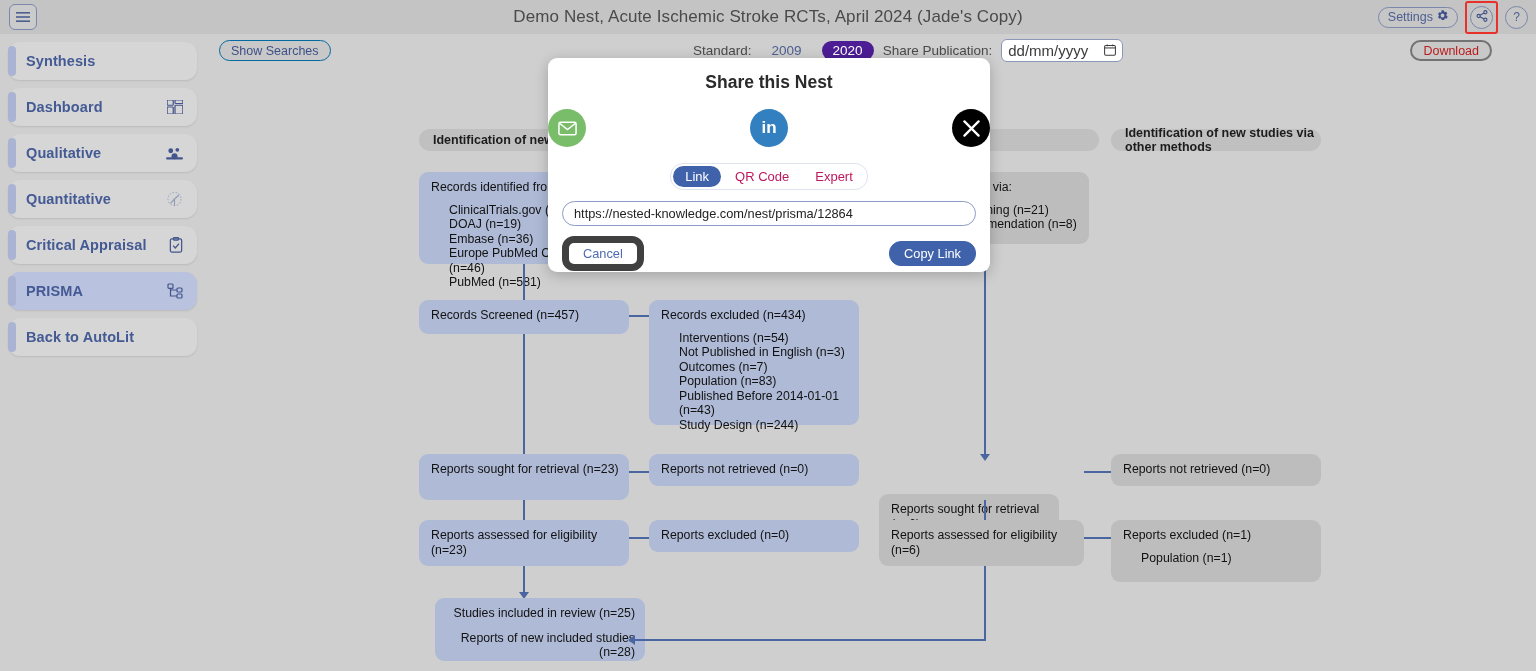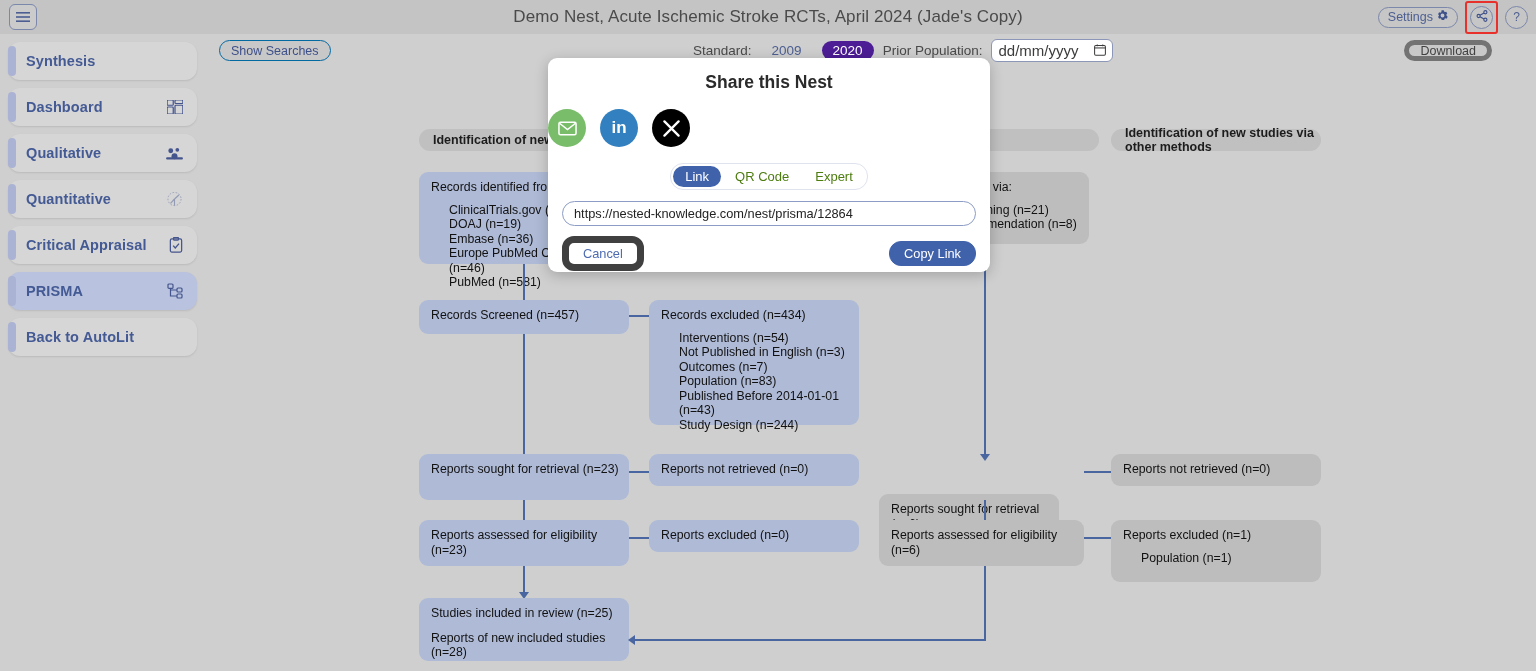--- a/index.html
+++ b/index.html
@@ -94,22 +94,22 @@
     padding: 2px 11px; border-radius: 11px; color: #4d5f92; font-size: 13.5px;
   }
   .std-opt.sel { background: #4c1d95; color: #fff; }
   .date-input {
     border: 1px solid #8c96b6; border-radius: 6px; background: #fff;
     font-size: 15px; color: #3c3c3c; padding: 2px 6px;
     display: inline-flex; align-items: center; gap: 16px;
   }
   .download-btn {
     position: absolute; right: 44px; top: 6px; height: 21px;
-    border: 5px solid #737373; border-radius: 11px; background: #c8c8c8;
-    color: #404040; font-size: 12.5px; display: inline-flex; align-items: center;
+    border: 2px solid #737373; border-radius: 11px; background: #c8c8c8;
+    color: #b91c1c; font-size: 12.5px; display: inline-flex; align-items: center;
     padding: 0 11px;
   }
 
   
   .prisma { position: absolute; left: 0; top: 34px; width: 1331px; height: 600px; }
   .sec-head {
     position: absolute; height: 22px; border-radius: 11px;
     background: #c0c0c0; display: flex; align-items: center; padding-left: 14px;
     font-size: 12.5px; font-weight: bold; color: #1c1c1c;
   }
@@ -142,38 +142,38 @@
   .modal {
     position: absolute; left: 548px; top: 58px; width: 442px; height: 214px;
     background: #fff; border-radius: 9px; box-shadow: 0 3px 14px rgba(0,0,0,.22);
     z-index: 40;
   }
   .modal-title {
     text-align: center; font-size: 17.5px; font-weight: bold; color: #2b2b2b;
     margin-top: 14px;
   }
   .socials {
-    display: flex; justify-content: flex-start; gap: 14px; margin-top: 16px;
+    display: flex; justify-content: space-between; gap: 14px; margin-top: 16px;
   }
   .sc { width: 38px; height: 38px; border-radius: 50%;
         display: flex; align-items: center; justify-content: center; }
   .sc-mail { background: #79bd6a; }
   .sc-li { background: #3280bf; color: #fff; font-weight: bold; font-size: 17px;
            font-family: "Liberation Sans", sans-serif; }
   .sc-x { background: #000; color: #fff; }
   .tabs {
     display: flex; justify-content: center; align-items: center; gap: 4px;
     margin-top: 16px;
   }
   .tabs-inner {
     display: flex; align-items: center; gap: 2px;
     border: 1px solid #dfe3ee; border-radius: 13px; padding: 2px;
   }
   .tab {
-    font-size: 13px; color: #4d7c0f; padding: 3px 12px; border-radius: 11px;
+    font-size: 13px; color: #be185d; padding: 3px 12px; border-radius: 11px;
   }
   .tab.sel { background: #4062ab; color: #fff; }
   .url-field {
     margin: 11px 14px 0 14px; height: 25px;
     border: 1px solid #8c9cc4; border-radius: 13px; background: #fff;
     display: flex; align-items: center; padding: 0 11px;
     font-size: 12.8px; color: #232323;
   }
   .modal-actions {
     display: flex; justify-content: space-between; align-items: center;
@@ -298,21 +298,21 @@
   <div class="main">
 
     <div class="toolbar">
       <div class="show-searches">
         <span>Show Searches</span>
       </div>
       <div class="std-group">
         <span>Standard:</span>
         <span class="std-opt">2009</span>
         <span class="std-opt sel">2020</span>
-        <span>Prior Population:</span>
+        <span>Share Publication:</span>
         <span class="date-input">
           <span>dd/mm/yyyy</span>
           <span>
             <svg width="12" height="12" viewBox="0 0 14 14">
               <rect x="0.7" y="1.8" width="12.6" height="11.4" rx="1.4" fill="none" stroke="#3c3c3c" stroke-width="1.2"></rect>
               <line x1="0.7" y1="4.6" x2="13.3" y2="4.6" stroke="#3c3c3c" stroke-width="1.2"></line>
               <line x1="3.8" y1="0.6" x2="3.8" y2="2.6" stroke="#3c3c3c" stroke-width="1.2"></line>
               <line x1="10.2" y1="0.6" x2="10.2" y2="2.6" stroke="#3c3c3c" stroke-width="1.2"></line>
             </svg>
           </span>
@@ -385,21 +385,21 @@
       <div class="arrow" style="left:424px; top:469px; width:32px; height:1.6px;"></div>
       <div class="ahead-r" style="left:455px; top:465px;"></div>
 
       <div class="pbox" style="left:444px; top:452px; width:210px; height:32px;">
         <div>Reports excluded (n=0)</div>
       </div>
 
       <div class="arrow" style="left:318px; top:498px; width:1.6px; height:28px;"></div>
       <div class="ahead-d" style="left:314px; top:524px;"></div>
 
-      <div class="pbox" style="left:214px; top:530px; width:210px; height:63px;">
+      <div class="pbox" style="left:230px; top:530px; width:210px; height:63px;text-align:right;">
         <div>Studies included in review (n=25)</div>
         <div class="gap">Reports of new included studies (n=28)</div>
       </div>
 
       <div class="pbox dim" style="left:674px; top:104px; width:210px; height:72px;">
         <div>Records identified via:</div>
         <div class="sub">
           <div>Citation Searching (n=21)</div>
           <div>Expert Recommendation (n=8)</div>
         </div>

